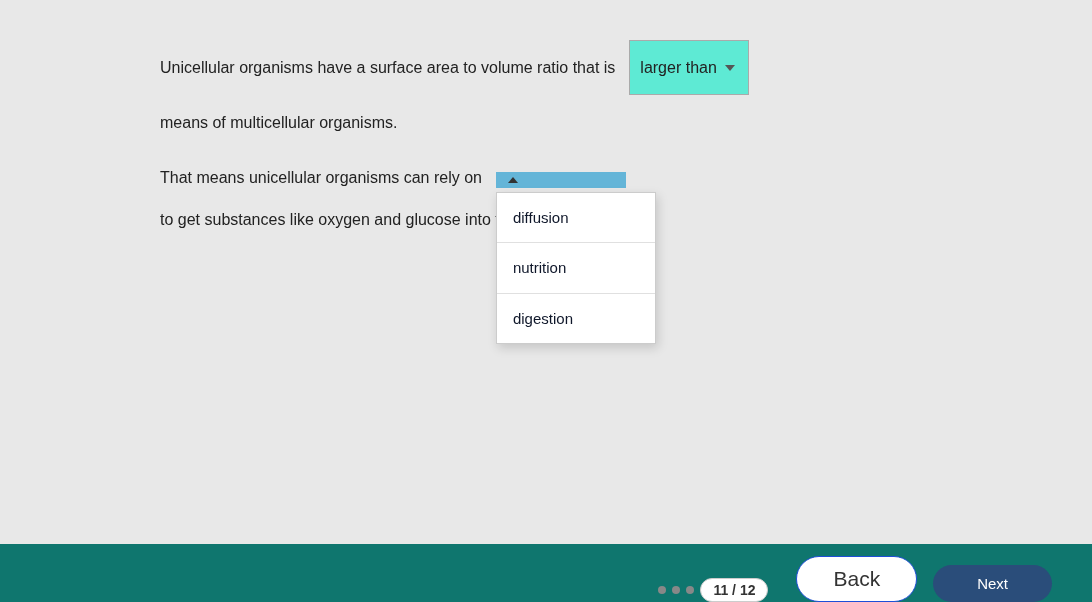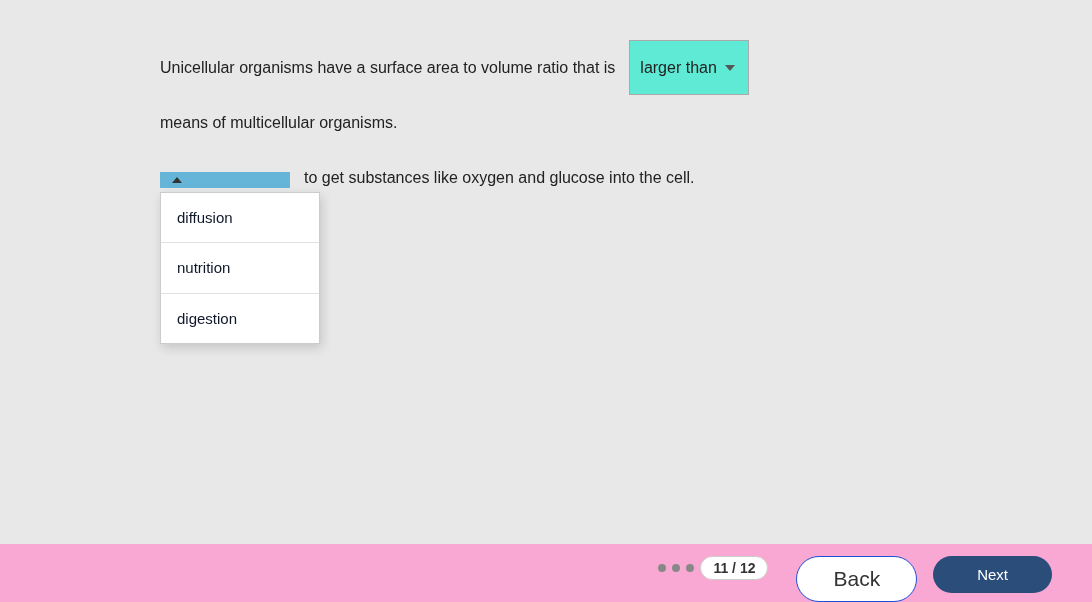--- a/index.html
+++ b/index.html
@@ -93,25 +93,25 @@
       border-bottom: 1px solid #e0e0e0;
       color: #0f172a;
       font-size: 15px;
     }
     .dropdown-item:last-child {
       border-bottom: none;
     }
 
     .bottom-bar {
       height: 58px;
-      background: #f9a8d4;
-      display: flex;
-      align-items: flex-start;
+      background: #0f766e;
+      display: flex;
+      align-items: flex-end;
       justify-content: flex-end;
-      padding: 12px 40px;
+      padding: 0 40px;
       gap: 16px;
     }
 
     .pagination-dots {
       display: flex;
       align-items: center;
       gap: 6px;
       margin-right: 12px;
     }
 
@@ -169,20 +169,21 @@
       <div class="select-dropdown">
         <span>larger than</span>
         <span class="chevron-down"></span>
       </div>
       <span class="text-normal">means of multicellular organisms.</span>
     </div>
   </div>
 
   <div class="sentence-block">
     <div class="sentence-line">
+      <span class="text-normal">That means unicellular organisms can rely on</span>
 
       <div class="dropdown-open-container">
         <div class="dropdown-trigger">
           <span class="chevron-up"></span>
         </div>
         <div class="dropdown-menu">
           <div class="dropdown-item">diffusion</div>
           <div class="dropdown-item">nutrition</div>
           <div class="dropdown-item">digestion</div>
         </div>

